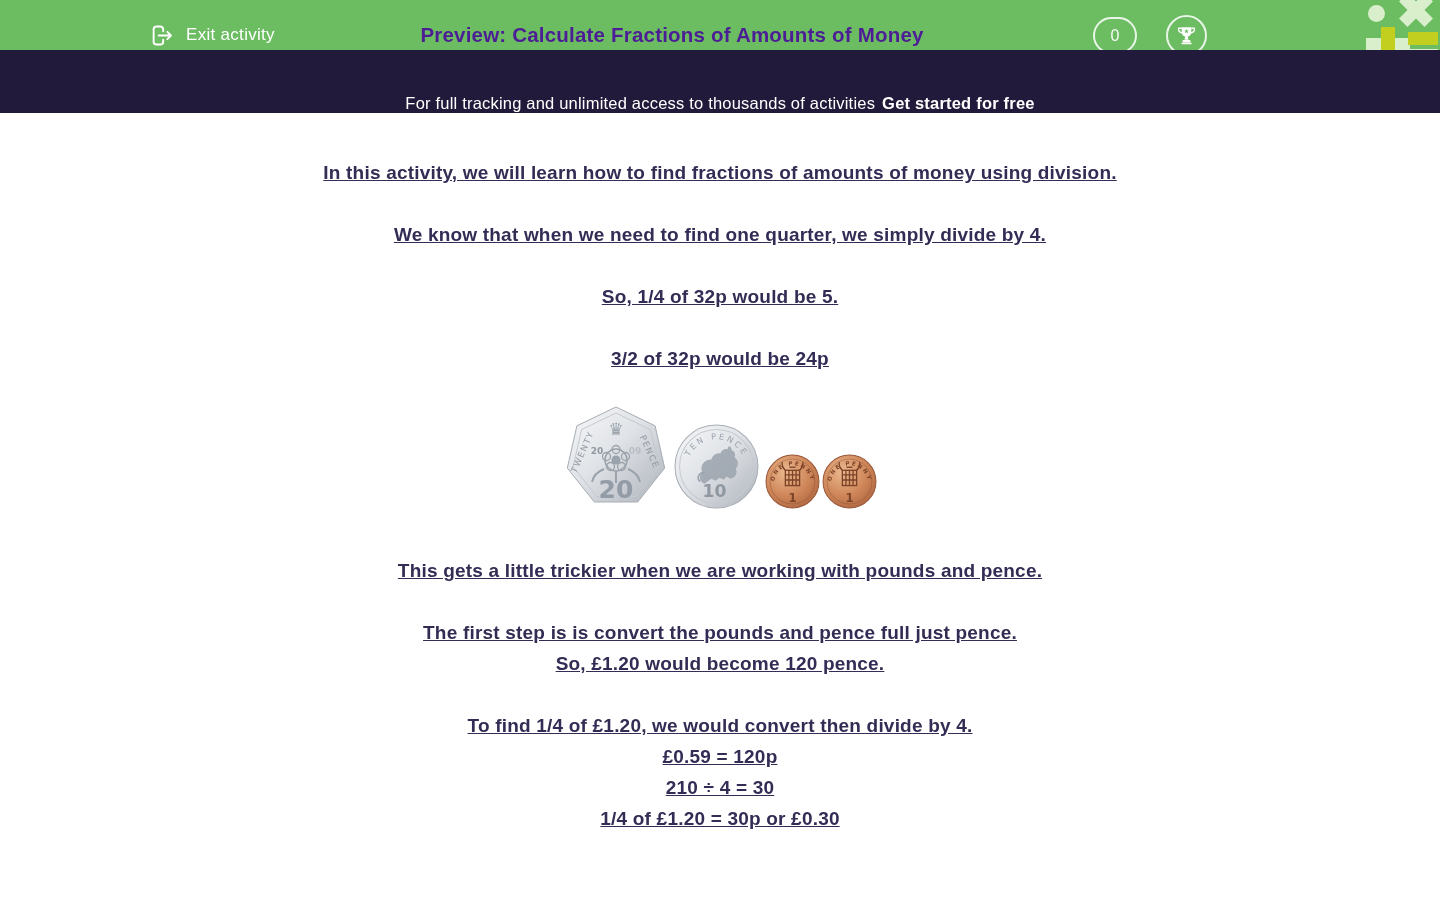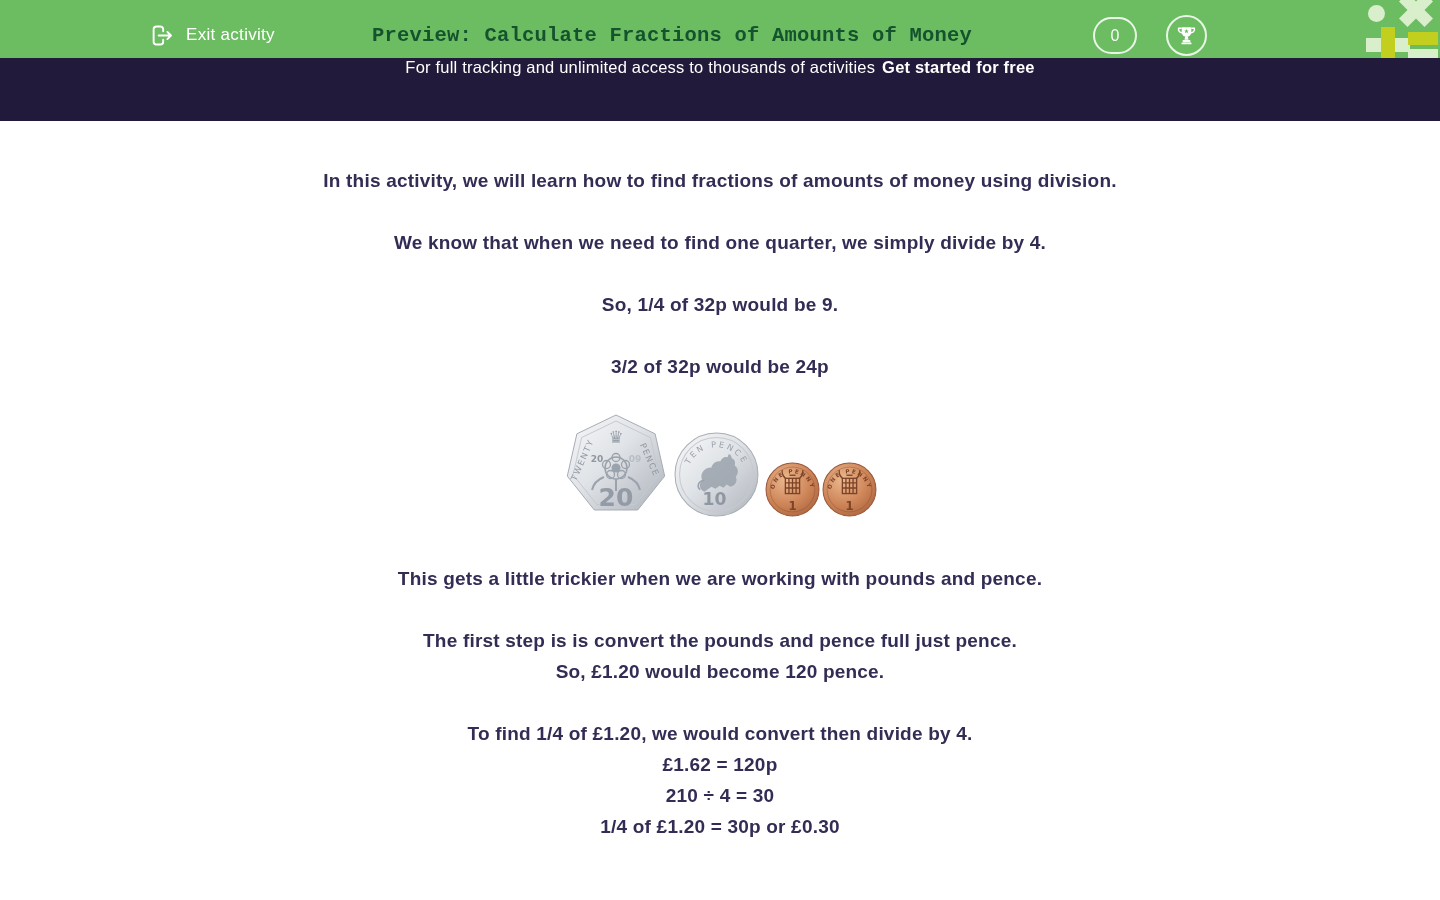--- a/index.html
+++ b/index.html
@@ -1,26 +1,26 @@
 <!DOCTYPE html>
 <html style="--header_green: #6cbd62; --banner_navy: #221a3a; --text_navy: #332c54; --logo_pale: #d9eecb; --logo_yellow: #c2cf1f; --coin_silver: #ccd0d6; --coin_copper: #c5814f;"><head>
 <meta charset="utf-8">
 <style>
   * { margin:0; padding:0; box-sizing:border-box; }
   html,body { width:1440px; height:900px; overflow:hidden; background:#fff;
               font-family:"Liberation Sans", sans-serif; }
 
   
-  .app-header { position:relative; height:58px; background:var(--header_green,#6cbd62); overflow:hidden; }
+  .app-header { position:relative; height:50px; background:var(--header_green,#6cbd62); overflow:hidden; }
   .exit-btn { position:absolute; left:148px; top:0; height:70px; display:flex; align-items:center;
               gap:11px; background:none; border:none; color:#fff; font-size:17px; cursor:pointer;
               font-family:inherit; letter-spacing:.3px; }
   .app-title { position:absolute; left:672px; top:0; transform:translateX(-50%); height:70px;
-               display:flex; align-items:center; color:#14532d; font-size:20.5px; font-weight:700;
-               white-space:nowrap; letter-spacing:.2px;font-family:Liberation Mono, monospace; }
+               display:flex; align-items:center; color:#4c1d95; font-size:20.5px; font-weight:700;
+               white-space:nowrap; letter-spacing:.2px; }
   .score-pill { position:absolute; left:1093px; top:17px; width:44px; height:37px;
                 border:2px solid rgba(255,255,255,.85); border-radius:19px; color:rgba(255,255,255,.95);
                 font-size:16px; display:flex; align-items:center; justify-content:center; background:none;
                 font-family:inherit; }
   .trophy-btn { position:absolute; left:1166px; top:15px; width:41px; height:41px;
                 border:2px solid rgba(255,255,255,.85); border-radius:50%; display:flex;
                 align-items:center; justify-content:center; background:none; cursor:pointer; }
 
   
   .logo { position:absolute; right:0; top:0; width:84px; height:70px; }
@@ -32,28 +32,28 @@
   .logo .xwrap i.b1 { transform:rotate(45deg); }
   .logo .xwrap i.b2 { transform:rotate(-45deg); }
   .logo .plus { position:absolute; left:10px; top:27px; width:44px; height:36px; }
   .logo .plus .h { position:absolute; left:0; top:11px; width:44px; height:14px; background:var(--logo_pale,#d9eecb); }
   .logo .plus .v { position:absolute; left:15px; top:0; width:14px; height:36px; background:var(--logo_yellow,#c2cf1f); }
   .logo .eq-top { position:absolute; left:52px; top:32px; width:30px; height:13px; background:var(--logo_yellow,#c2cf1f); }
   .logo .eq-bottom { position:absolute; left:52px; top:49px; width:30px; height:13px; background:var(--logo_pale,#d9eecb); }
 
   
   .banner { height:63px; background:var(--banner_navy,#221a3a); color:#fff; display:flex;
-            align-items:flex-start; justify-content:center; font-size:16.5px; letter-spacing:.2px; }
+            align-items:flex-end; justify-content:center; font-size:16.5px; letter-spacing:.2px; }
   .banner strong { font-weight:700; margin-left:7px; cursor:pointer; }
 
   
   main { padding-top:44px; }
   .tblock { margin-bottom:31px; }
   .tblock p { text-align:center; font-size:19px; line-height:31px; font-weight:700;
-              color:var(--text_navy,#332c54); letter-spacing:.2px; }
+              color:var(--text_navy,#332c54); letter-spacing:.2px;text-decoration:underline; }
   .coins-row { display:flex; align-items:flex-end; justify-content:center; gap:6px;
                height:104px; margin-bottom:46px; }
   .coins-row .penny2 { margin-left:-4px; }
   svg text { font-family:"DejaVu Sans", sans-serif; }
 </style>
 </head>
 <body>
 
 <svg width="0" height="0" style="position:absolute" aria-hidden="true">
   <defs>
@@ -125,21 +125,21 @@
 </div>
 
 <main>
   <div class="tblock">
     <p>In this activity, we will learn how to find fractions of amounts of money using division.</p>
   </div>
   <div class="tblock">
     <p>We know that when we need to find one quarter, we simply divide by 4.</p>
   </div>
   <div class="tblock">
-    <p>So, 1/4 of 32p would be 9.</p>
+    <p>So, 1/4 of 32p would be 5.</p>
   </div>
   <div class="tblock">
     <p>3/2 of 32p would be 24p</p>
   </div>
 
   <div class="coins-row">
 
     <svg width="104" height="104" viewBox="0 0 104 104">
       <polygon points="52,2 91.1,20.8 100.7,63.1 73.7,97 30.3,97 3.3,63.1 12.9,20.8" fill="url(#silverG)" stroke="#a7adb5" stroke-width="1"></polygon>
       <polygon points="52,8 86.4,24.6 94.9,61.8 71.1,91.6 32.9,91.6 9.1,61.8 17.6,24.6" fill="none" stroke="#c6cad0" stroke-width="1"></polygon>
@@ -207,17 +207,17 @@
 
   <div class="tblock">
     <p>This gets a little trickier when we are working with pounds and pence.</p>
   </div>
   <div class="tblock">
     <p>The first step is is convert the pounds and pence full just pence.</p>
     <p>So, £1.20 would become 120 pence.</p>
   </div>
   <div class="tblock">
     <p>To find 1/4 of £1.20, we would convert then divide by 4.</p>
-    <p>£1.62 = 120p</p>
+    <p>£0.59 = 120p</p>
     <p>210 ÷ 4 = 30</p>
     <p>1/4 of £1.20 = 30p or £0.30</p>
   </div>
 </main>
 
 </body></html>

